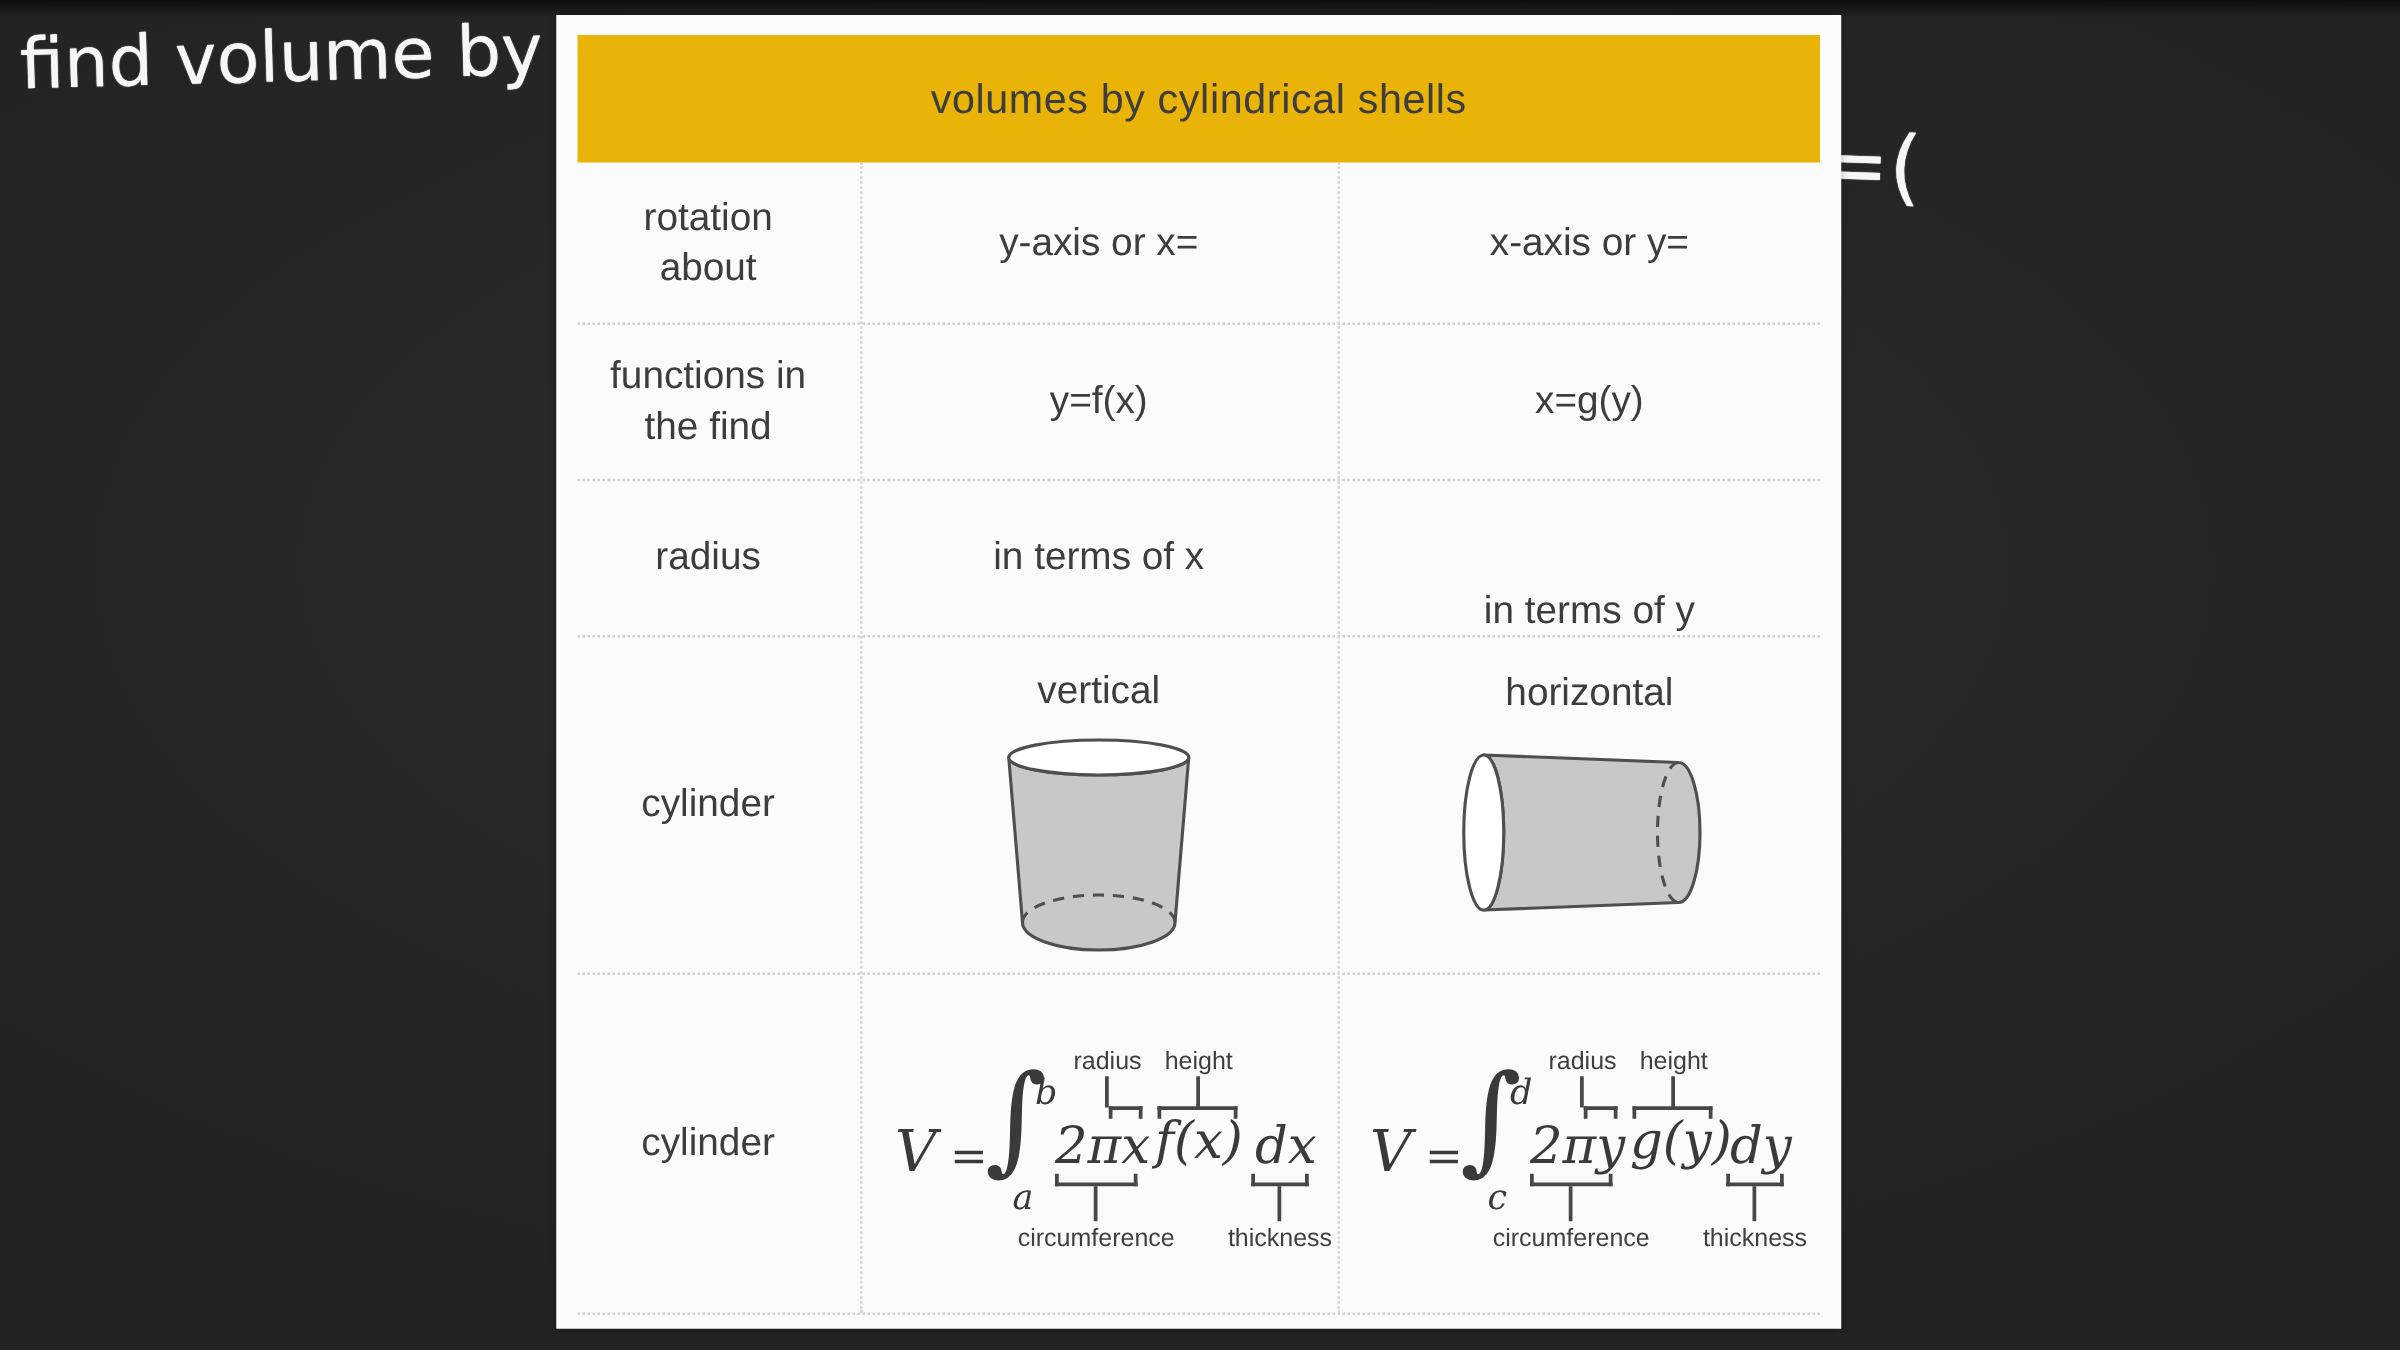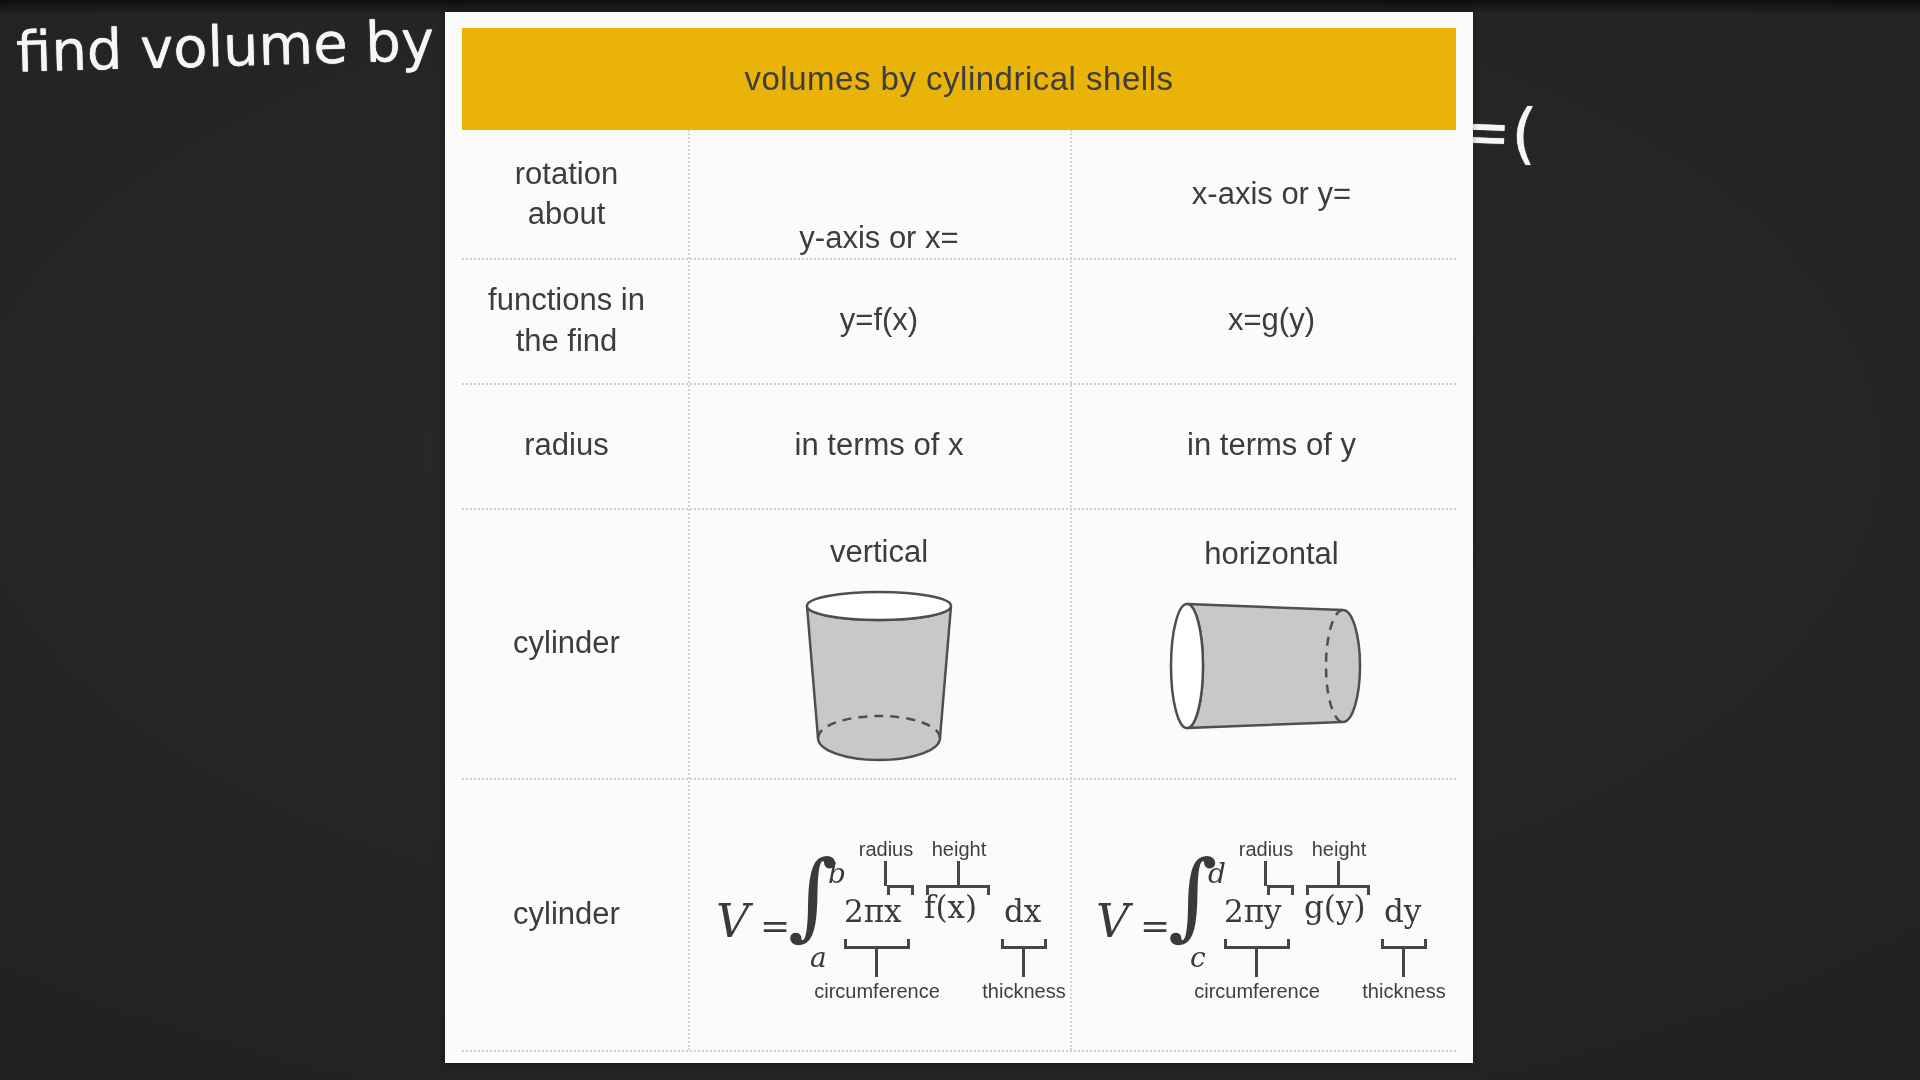--- a/index.html
+++ b/index.html
@@ -31,21 +31,21 @@
     text-align:center; color:#3d3d3d; font-size:31px; line-height:1.3; }
   .cyl-cell { flex-direction:column; justify-content:flex-start; }
 
   
   .formula { position:absolute; width:345px; height:172px; }
   .mtok { position:absolute; line-height:1; color:#3a3a3a; font-family:"DejaVu Serif", serif; white-space:nowrap; }
   .m-v   { font-size:46px; font-style:italic; }
   .m-eq  { font-size:36px; }
   .m-int { font-size:95px; }
   .m-bnd { font-size:28px; font-style:italic; }
-  .m-term{ font-size:31px; }
+  .m-term{ font-size:41px; font-style:italic; }
   .ann  { position:absolute; transform:translateX(-50%); font-size:20px; color:#3f3f3f; white-space:nowrap; }
   .stem { position:absolute; width:3px; background:#474747; }
   .tbr  { position:absolute; height:10px; border:3px solid #474747; border-bottom:none; }
   .bbr  { position:absolute; height:10px; border:3px solid #474747; border-top:none; }
 </style>
 </head>
 <body>
 
 <div class="top-band"></div>
 
@@ -62,21 +62,21 @@
   <div class="hsep" style="top:371px;"></div>
   <div class="hsep" style="top:496px;"></div>
   <div class="hsep" style="top:766px;"></div>
   <div class="hsep" style="top:1038px;"></div>
   <div class="vsep" style="left:243px;"></div>
   <div class="vsep" style="left:625px;"></div>
 
   <div class="cell" style="left:0;top:118px;width:243px;height:128px;">
     <span style="max-width:175px;">rotation about</span>
   </div>
-  <div class="cell" style="left:243px;top:118px;width:382px;height:128px;align-items:flex-end;">
+  <div class="cell" style="left:243px;top:118px;width:382px;height:128px;">
     <span>y-axis or x=</span>
   </div>
   <div class="cell" style="left:625px;top:118px;width:403px;height:128px;">
     <span>x-axis or y=</span>
   </div>
 
   <div class="cell" style="left:0;top:246px;width:243px;height:125px;">
     <span style="max-width:205px;">functions in the find</span>
   </div>
   <div class="cell" style="left:243px;top:246px;width:382px;height:125px;">
@@ -85,21 +85,21 @@
   <div class="cell" style="left:625px;top:246px;width:403px;height:125px;">
     <span>x=g(y)</span>
   </div>
 
   <div class="cell" style="left:0;top:371px;width:243px;height:125px;">
     <span>radius</span>
   </div>
   <div class="cell" style="left:243px;top:371px;width:382px;height:125px;">
     <span>in terms of x</span>
   </div>
-  <div class="cell" style="left:625px;top:371px;width:403px;height:125px;">
+  <div class="cell" style="left:625px;top:371px;width:403px;height:125px;align-items:flex-end;">
     <span>in terms of y</span>
   </div>
 
   <div class="cell" style="left:0;top:496px;width:243px;height:270px;">
     <span>cylinder</span>
   </div>
   <div class="cell cyl-cell" style="left:243px;top:496px;width:382px;height:270px;padding-top:24px;">
     <span>vertical</span>
     <svg width="150" height="185" viewBox="0 0 150 185" style="margin-top:18px;">
       <path d="M3,16 L14,148 A61,22 0 0 0 136,148 L147,16 A72,14 0 0 1 3,16 Z" fill="#c8c8c8" stroke="#4f4f4f" stroke-width="2.5" stroke-linejoin="round"></path>

